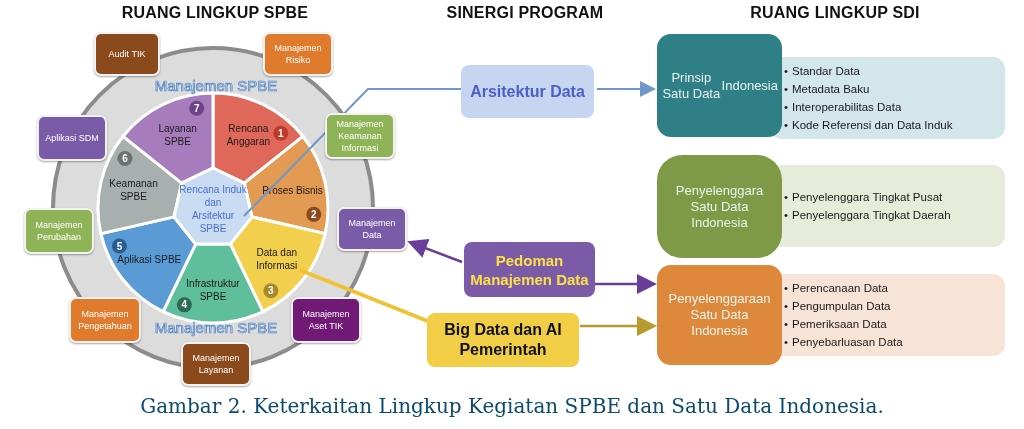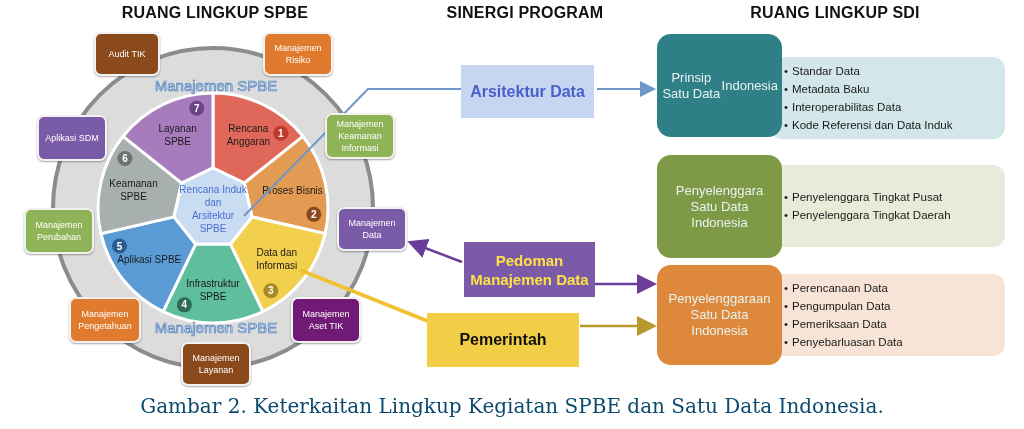--- a/index.html
+++ b/index.html
@@ -1,20 +1,20 @@
 <!DOCTYPE html>
 <html><head>
 <meta charset="utf-8">
 <style>
   html, body { margin:0; padding:0; background:#ffffff; }
   body { width:1024px; height:429px; position:relative; overflow:hidden; font-family:"Liberation Sans", sans-serif; }
   .hdr { position:absolute; top:4px; font-weight:bold; font-size:16px; color:#111; text-align:center; letter-spacing:0.2px; }
   svg.canvas { position:absolute; left:0; top:0; }
   .box { position:absolute; border-radius:7px; display:flex; align-items:center; justify-content:center; text-align:center; color:#fff; font-size:9px; line-height:12px; box-shadow:0 1px 2px rgba(0,0,0,0.35); border:2px solid #f2f2f2; box-sizing:border-box; }
-  .prog { position:absolute; border-radius:0; display:flex; align-items:center; justify-content:center; text-align:center; font-weight:bold; box-sizing:border-box; }
+  .prog { position:absolute; border-radius:8px; display:flex; align-items:center; justify-content:center; text-align:center; font-weight:bold; box-sizing:border-box; }
   .sdi-head { position:absolute; border-radius:14px; display:flex; align-items:center; justify-content:center; text-align:center; color:#e9f3ef; font-size:13px; line-height:16px; box-sizing:border-box; padding:0 4px; }
   .sdi-list { position:absolute; border-radius:12px; box-sizing:border-box; padding-left:14px; display:flex; flex-direction:column; justify-content:center; }
   .sdi-list .li { font-size:11.5px; line-height:18px; color:#1a1a1a; }
   .sdi-list .li::before { content:"\2022"; margin-right:4px; }
   .caption { position:absolute; left:0; width:1024px; top:394px; text-align:center; font-family:"DejaVu Serif", serif; font-size:20px; color:#0c4a6e; }
   .wtext { font-family:"Liberation Sans", sans-serif; }
 </style>
 </head>
 <body>
 
@@ -128,39 +128,40 @@
   </div>
 
 <div class="prog" style="left:461px;top:65px;width:133px;height:53px;background:#c7d6f0;color:#4a5fc9;font-size:16px;">
   <span>Arsitektur Data</span>
 </div>
 <div class="prog" style="left:464px;top:242px;width:131px;height:55px;background:#7b5ba8;color:#fde047;font-size:15px;line-height:19px;flex-direction:column;">
   <span>Pedoman</span>
   <span>Manajemen Data</span>
 </div>
 <div class="prog" style="left:427px;top:313px;width:152px;height:54px;background:#f2ce47;color:#111;font-size:16px;line-height:20px;flex-direction:column;">
+  <span>Big Data dan AI</span>
   <span>Pemerintah</span>
 </div>
 
 <div class="sdi-list" style="left:770px;top:57px;width:235px;height:82px;background:#d3e6ea;">
   <div class="li">Standar Data</div>
   <div class="li">Metadata Baku</div>
   <div class="li">Interoperabilitas Data</div>
   <div class="li">Kode Referensi dan Data Induk</div>
 </div>
 <div class="sdi-head" style="left:657px;top:34px;width:125px;height:103px;background:#2f7f87;flex-direction:row;">
   <span>Prinsip Satu Data</span>
   <span>Indonesia</span>
 </div>
 
 <div class="sdi-list" style="left:770px;top:165px;width:235px;height:82px;background:#e6ecd9;">
   <div class="li">Penyelenggara Tingkat Pusat</div>
   <div class="li">Penyelenggara Tingkat Daerah</div>
 </div>
-<div class="sdi-head" style="left:657px;top:155px;width:125px;height:103px;background:#7f9a46;flex-direction:column;">
+<div class="sdi-head" style="left:657px;top:155px;width:125px;height:103px;background:#7f9a46;flex-direction:column;border-radius:25px;">
   <span>Penyelenggara</span>
   <span>Satu Data</span>
   <span>Indonesia</span>
 </div>
 
 <div class="sdi-list" style="left:770px;top:274px;width:235px;height:82px;background:#f7e4d6;">
   <div class="li">Perencanaan Data</div>
   <div class="li">Pengumpulan Data</div>
   <div class="li">Pemeriksaan Data</div>
   <div class="li">Penyebarluasan Data</div>

